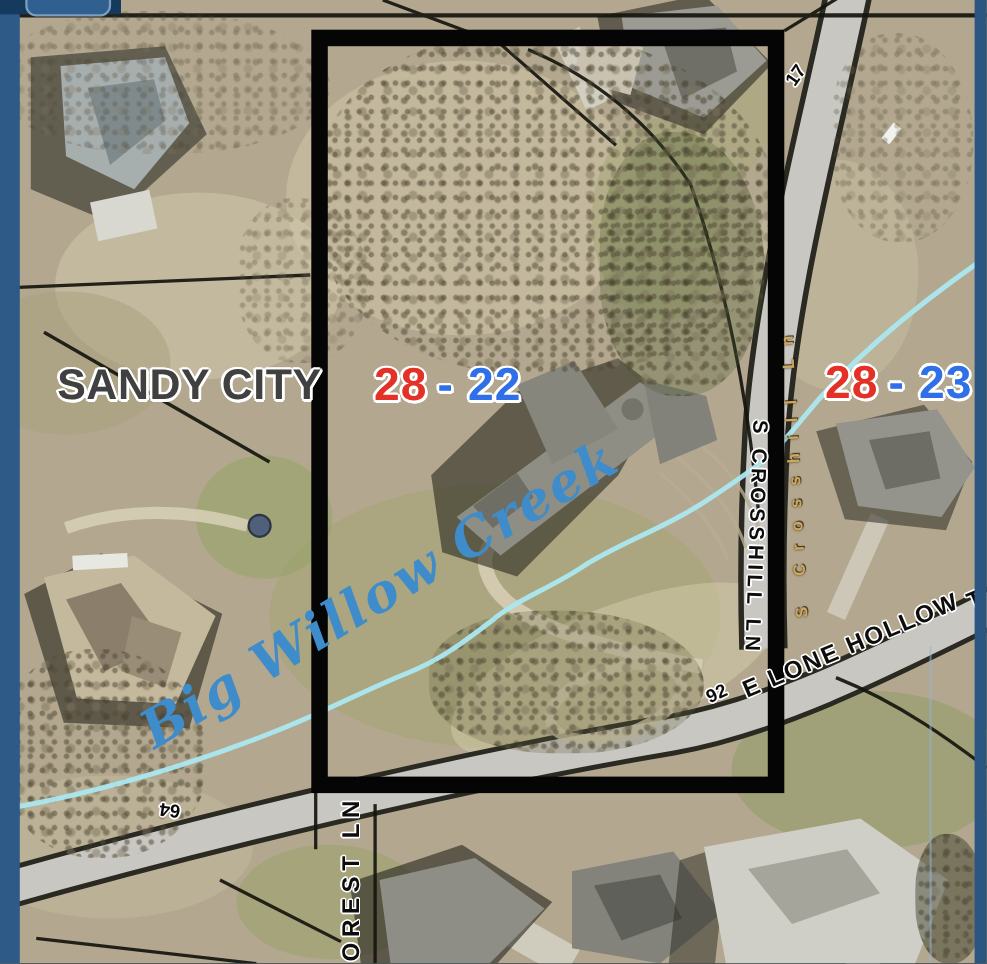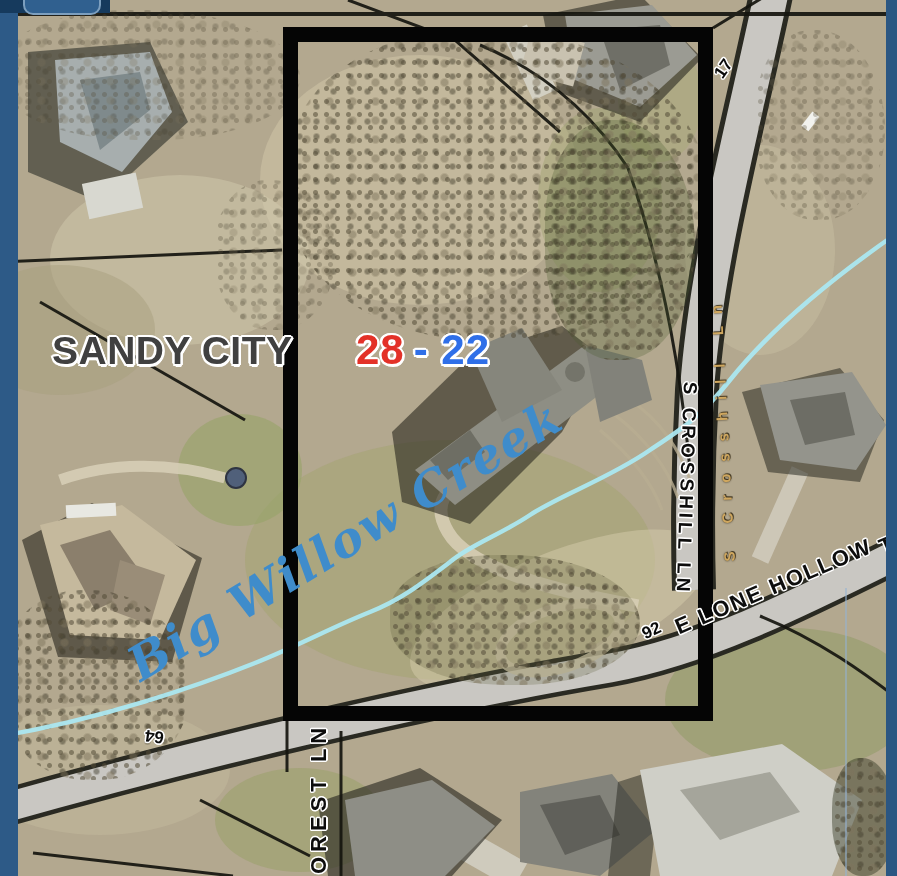--- a/index.html
+++ b/index.html
@@ -30,21 +30,21 @@
       2px 0 0 #fff,-2px 0 0 #fff,0 2px 0 #fff,0 -2px 0 #fff,
       1.5px 1.5px 0 #fff,-1.5px -1.5px 0 #fff,1.5px -1.5px 0 #fff,-1.5px 1.5px 0 #fff,
       2.5px 1px 0 #fff,-2.5px -1px 0 #fff,1px 2.5px 0 #fff,-1px -2.5px 0 #fff;}
   .halo-sm{text-shadow:
       1.5px 0 0 #fff,-1.5px 0 0 #fff,0 1.5px 0 #fff,0 -1.5px 0 #fff,
       1px 1px 0 #fff,-1px -1px 0 #fff,1px -1px 0 #fff,-1px 1px 0 #fff;}
   .city{left:52px;top:331px;font-size:39px;font-weight:bold;letter-spacing:.5px;color:#404040;}
   .parcel{font-size:42px;font-weight:bold;letter-spacing:1px;}
   .parcel .red{color:#e33128;}
   .parcel .blu{color:#2f6fe8;margin-left:9px;}
-  .parcel-left{left:356px;top:329px;}
+  .parcel-left{left:340px;top:329px;}
   .parcel-right{left:750px;top:327px;}
   .creek-lbl{
     left:345px;top:540px;transform:translate(-50%,-50%) rotate(-31deg);
     font-family:"DejaVu Serif",serif;font-style:italic;font-weight:bold;
     font-size:48px;letter-spacing:2px;color:#3f8ccb;
   }
   .street{font-weight:bold;color:#0d0d0d;transform-origin:0 0;}
   .crosshill{left:700px;top:382px;font-size:19px;letter-spacing:4px;transform:rotate(92deg);}
   .lonehollow{left:672px;top:618px;font-size:22px;letter-spacing:2px;transform:rotate(-23deg);}
   .lonehollow-part{left:876px;top:538px;font-size:22px;transform:rotate(-23deg);}
@@ -196,20 +196,23 @@
   </svg>
 
   <div class="sel-rect"></div>
 
   <div class="lbl city halo">SANDY CITY</div>
 
   <div class="lbl parcel parcel-left halo">
     <span class="red">28</span><span class="blu">- 22</span>
   </div>
 
+  <div class="lbl parcel parcel-right halo">
+    <span class="red">28</span><span class="blu">- 23</span>
+  </div>
 
   <div class="lbl creek-lbl">Big Willow Creek</div>
 
   <div class="lbl street crosshill halo-sm">S CROSSHILL LN</div>
 
   <div class="lbl basemap-street">S Crosshill Ln</div>
 
   <div class="lbl street lonehollow halo-sm">E LONE HOLLOW</div>
 
   <div class="lbl street lonehollow-part halo-sm">T</div>

